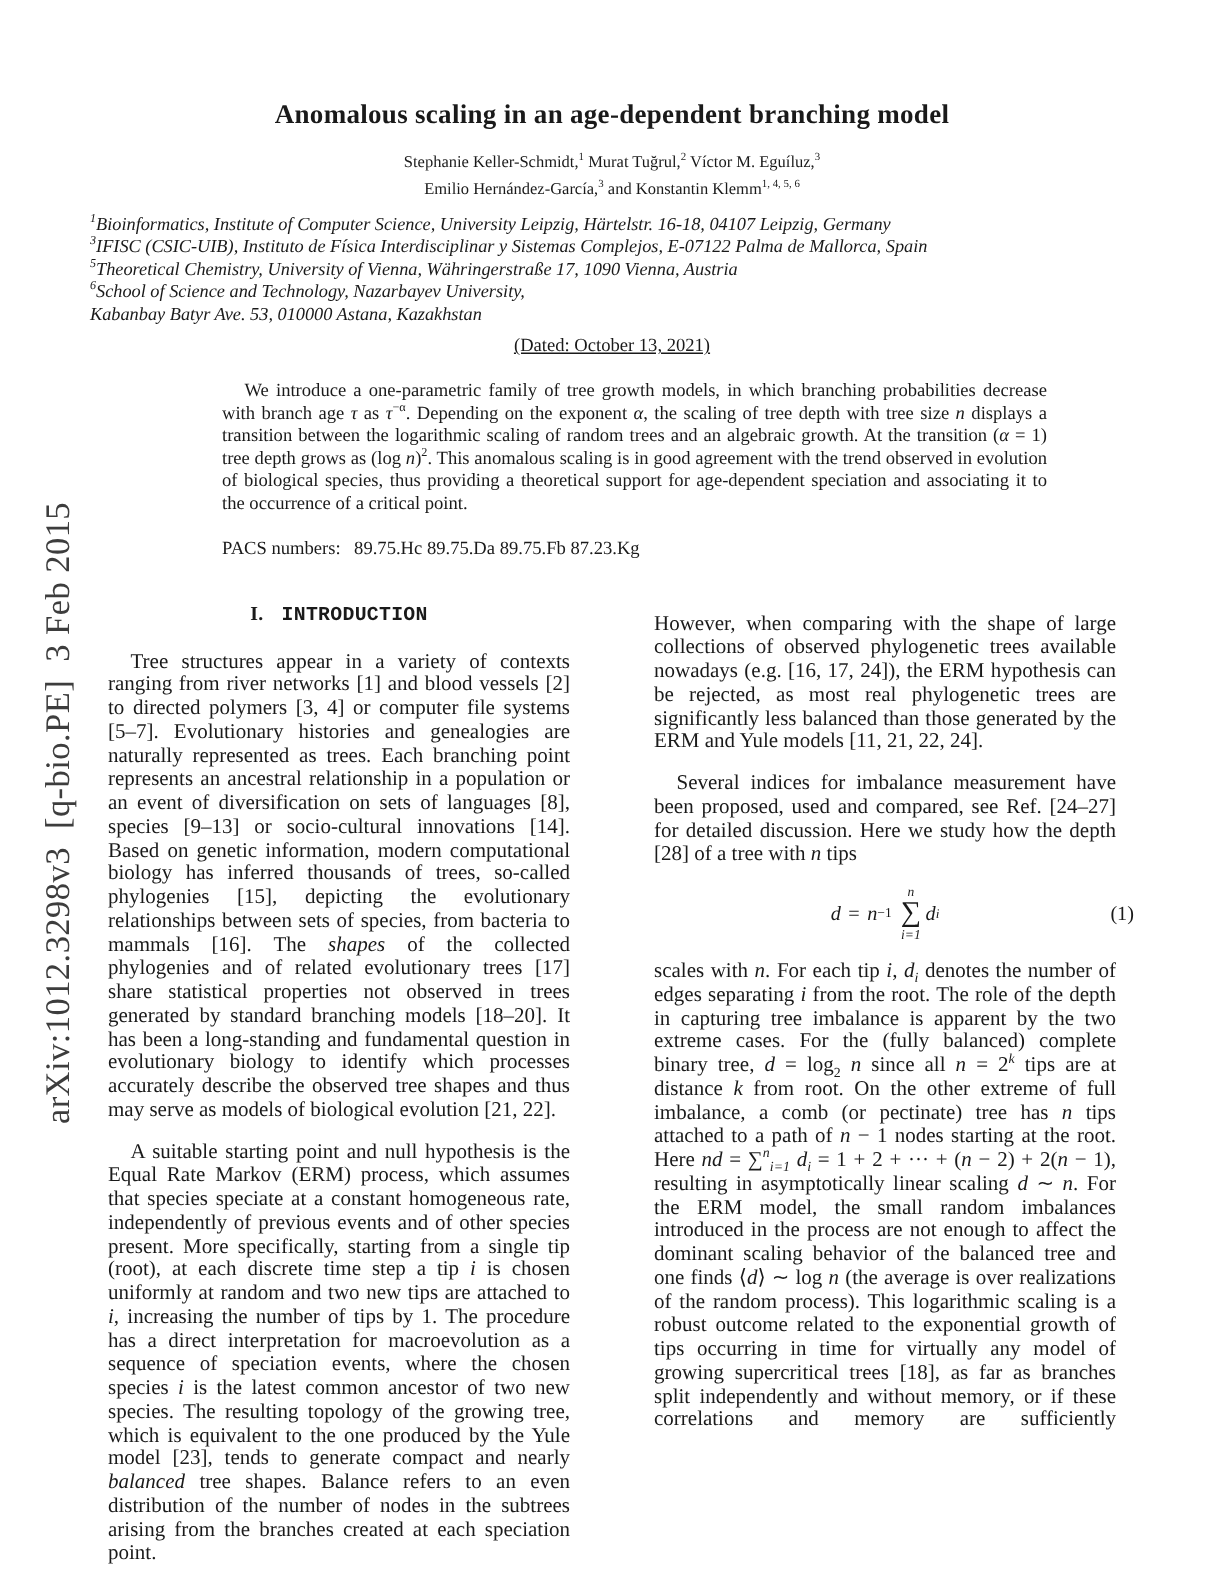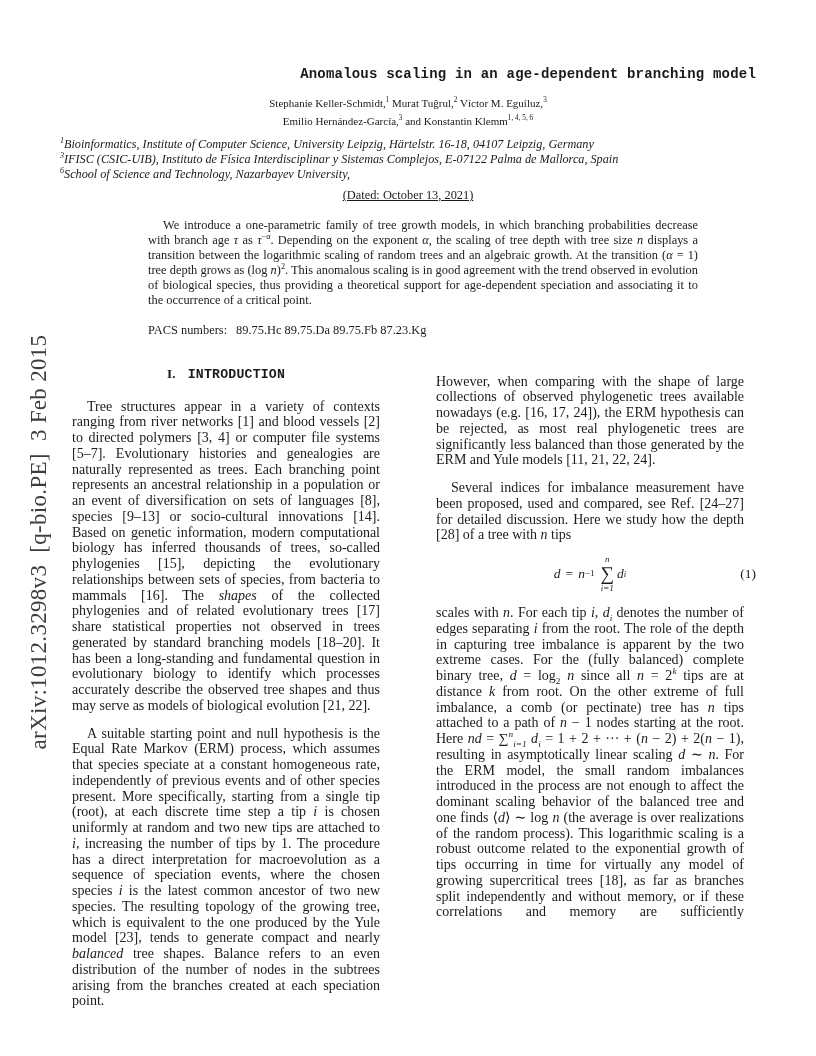--- a/index.html
+++ b/index.html
@@ -18,25 +18,24 @@
     top: 542px;
     transform: translate(-50%, -50%) rotate(-90deg);
     white-space: nowrap;
     font-size: 23px;
     color: #3d3d3d;
     letter-spacing: 0.3px;
   }
   .content { position: absolute; left: 60px; right: 60px; top: 0; }
   .title {
     margin: 66px 0 0 0;
-    font-size: 14px;
+    font-size: 18px;
     font-weight: bold;
-    text-align: right;
+    text-align: center;
     letter-spacing: 0.2px;
-    font-family: Liberation Mono, monospace;
   }
   .authors {
     text-align: center;
     font-size: 11px;
     line-height: 17.6px;
   }
   .authors-first { margin-top: 13px; }
   .affils {
     margin-top: 7px;
     text-align: left;
@@ -108,21 +107,23 @@
   <div class="content">
 
     <h1 class="title">Anomalous scaling in an age-dependent branching model</h1>
 
     <div class="authors authors-first"><span>Stephanie Keller-Schmidt,</span><sup>1</sup><span> Murat Tuğrul,</span><sup>2</sup><span> Víctor M. Eguíluz,</span><sup>3</sup></div>
     <div class="authors"><span>Emilio Hernández-García,</span><sup>3</sup><span> and Konstantin Klemm</span><sup>1, 4, 5, 6</sup></div>
 
     <div class="affils">
       <div><sup>1</sup><span>Bioinformatics, Institute of Computer Science, University Leipzig, Härtelstr. 16-18, 04107 Leipzig, Germany</span></div>
       <div><sup>3</sup><span>IFISC (CSIC-UIB), Instituto de Física Interdisciplinar y Sistemas Complejos, E-07122 Palma de Mallorca, Spain</span></div>
+      <div><sup>5</sup><span>Theoretical Chemistry, University of Vienna, Währingerstraße 17, 1090 Vienna, Austria</span></div>
       <div><sup>6</sup><span>School of Science and Technology, Nazarbayev University,</span></div>
+      <div><span>Kabanbay Batyr Ave. 53, 010000 Astana, Kazakhstan</span></div>
     </div>
 
     <div class="dated">(Dated: October 13, 2021)</div>
 
     <div class="abstract"><span>We introduce a one-parametric family of tree growth models, in which branching probabilities decrease with branch age </span><span class="it">τ</span><span> as </span><span class="it">τ</span><sup>−α</sup><span>. Depending on the exponent </span><span class="it">α</span><span>, the scaling of tree depth with tree size </span><span class="it">n</span><span> displays a transition between the logarithmic scaling of random trees and an algebraic growth. At the transition (</span><span class="it">α</span><span> = 1) tree depth grows as (log </span><span class="it">n</span><span>)</span><sup>2</sup><span>. This anomalous scaling is in good agreement with the trend observed in evolution of biological species, thus providing a theoretical support for age-dependent speciation and associating it to the occurrence of a critical point.</span></div>
 
     <div class="pacs">
       <span>PACS numbers:</span><span class="pacs-codes">89.75.Hc 89.75.Da 89.75.Fb 87.23.Kg</span>
     </div>
 

